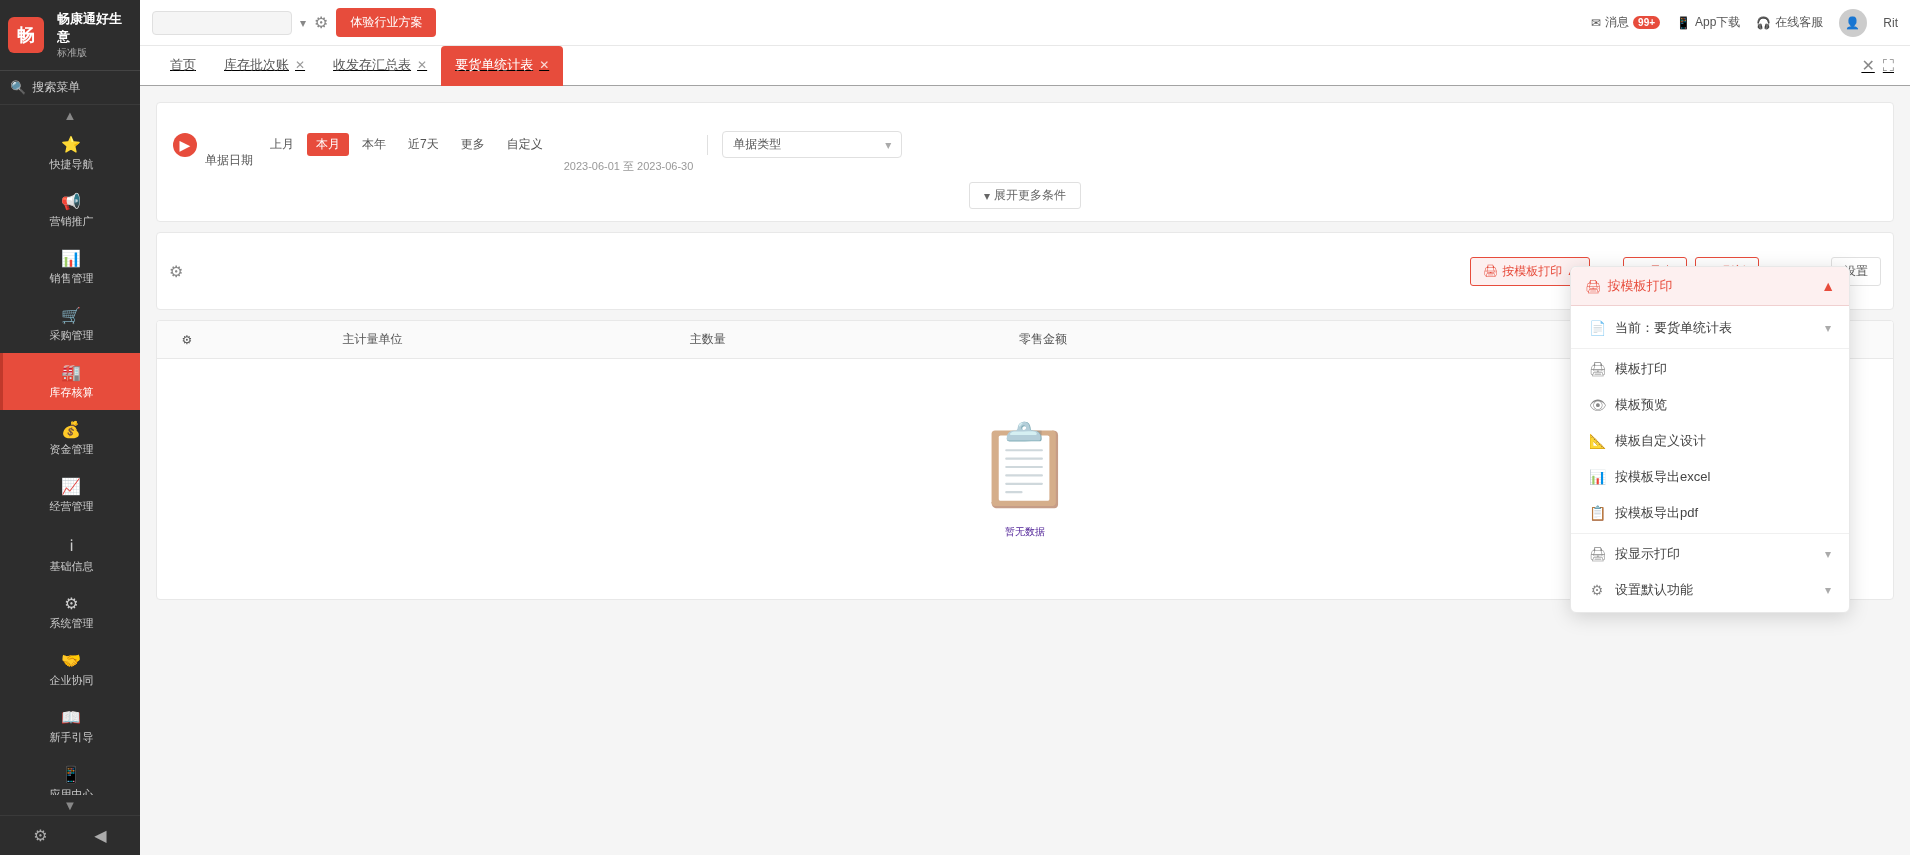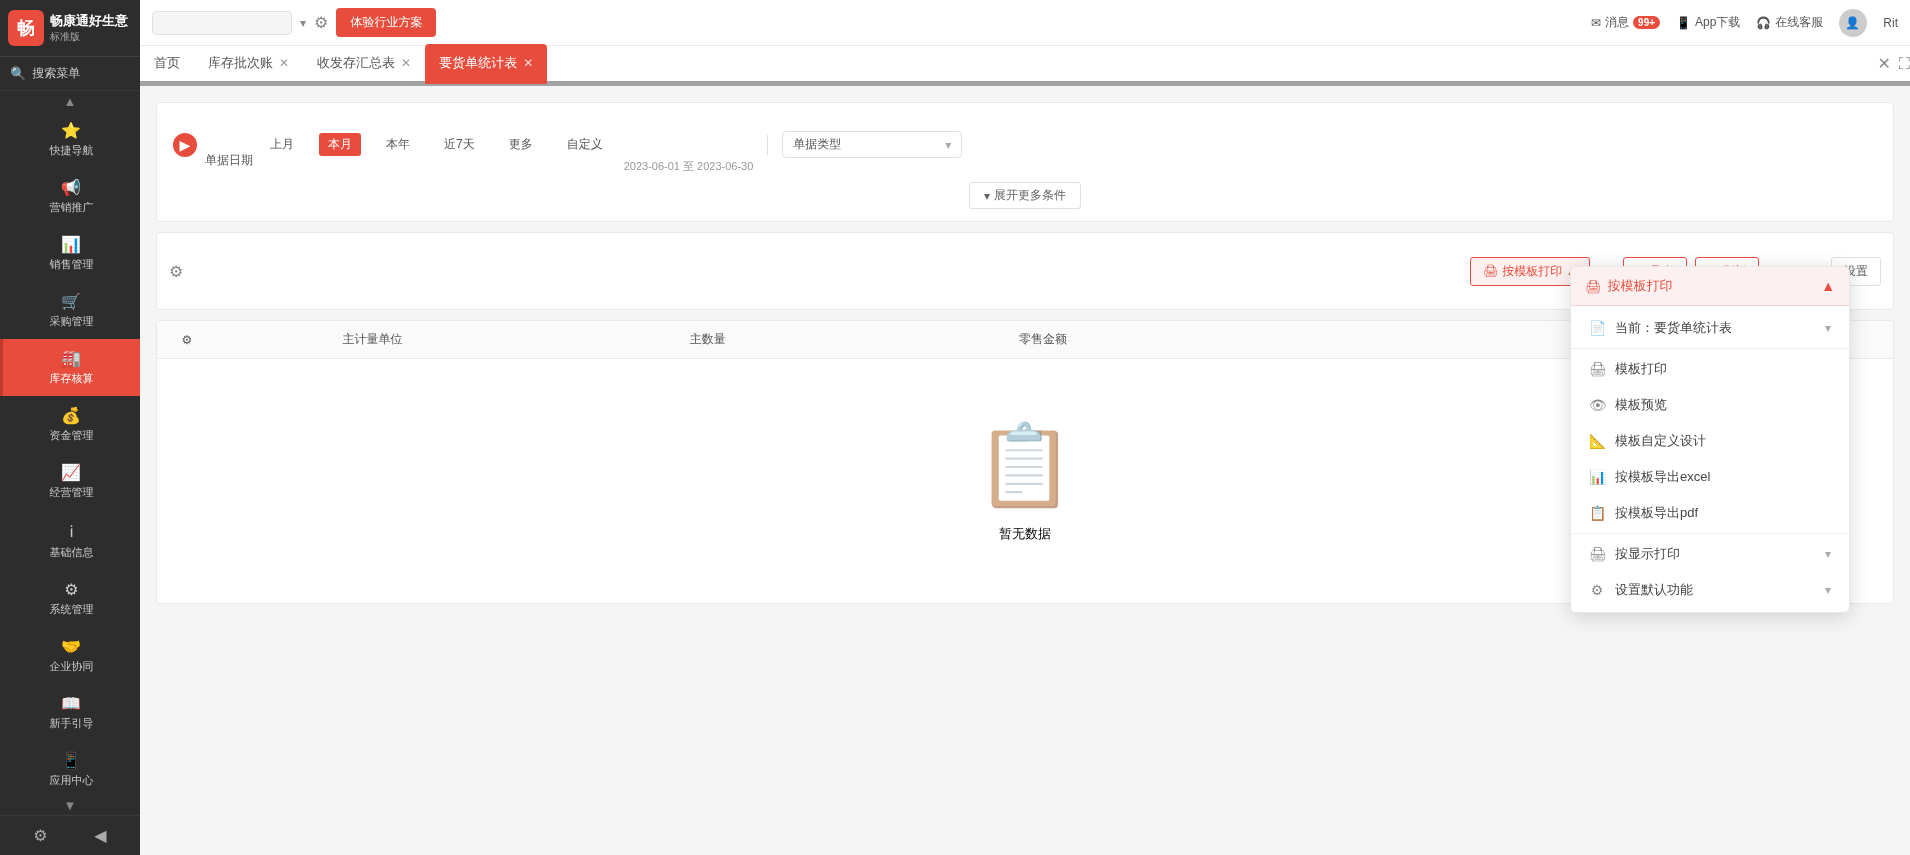--- a/index.html
+++ b/index.html
@@ -22,21 +22,21 @@
     }
     .sidebar-logo-icon {
       width: 36px; height: 36px;
       background: #e74c3c;
       border-radius: 6px;
       display: flex; align-items: center; justify-content: center;
       color: white; font-size: 18px; font-weight: bold;
       flex-shrink: 0;
     }
     .sidebar-logo-text {
-      margin-left: 6px;
+      margin-left: 13px;
       color: white;
       font-size: 11px;
       line-height: 1.4;
     }
     .sidebar-logo-text .main { font-size: 13px; font-weight: bold; }
     .sidebar-logo-text .sub { color: #aaa; font-size: 10px; }
 
     .sidebar-search {
       display: flex;
       align-items: center;
@@ -123,24 +123,25 @@
       background: #ccc; display: flex; align-items: center; justify-content: center;
       font-size: 12px; color: #666;
     }
     .topbar-username { font-size: 12px; color: #555; }
 
     
     .tabs {
       background: white;
       display: flex;
       align-items: center;
-      padding: 0 0;
-      border-bottom: 5px solid #a3a3a3;
+      padding: 0 16px;
+      border-bottom: 1px solid #a3a3a3;
       flex-shrink: 0;
       height: 40px;
+      text-decoration: underline;
     }
     .tab {
       display: flex; align-items: center;
       padding: 0 14px; height: 40px;
       font-size: 13px; color: #555;
       cursor: pointer; border-bottom: 2px solid transparent;
       white-space: nowrap;
     }
     .tab.active { color: white; background: #e74c3c; border-radius: 4px 4px 0 0; }
     .tab-close { margin-left: 6px; color: #999; font-size: 12px; }
@@ -163,21 +164,21 @@
       border: 1px solid #e8e8e8;
     }
     .filter-row { display: flex; align-items: center; gap: 8px; flex-wrap: wrap; }
     .filter-expand-btn {
       width: 24px; height: 24px; border-radius: 50%;
       background: #e74c3c; color: white;
       display: flex; align-items: center; justify-content: center;
       font-size: 14px; cursor: pointer; flex-shrink: 0;
     }
     .filter-label { font-size: 12px; color: #555; white-space: nowrap; margin-top: 31px; }
-    .filter-date-btns { display: flex; align-items: center; gap: 16px; }
+    .filter-date-btns { display: flex; align-items: center; gap: 4px; }
     .filter-date-btn {
       padding: 2px 8px; border-radius: 3px;
       font-size: 12px; cursor: pointer; color: #555;
       border: 1px solid transparent;
     }
     .filter-date-btn.active {
       background: #e74c3c; color: white;
     }
     .filter-date-range { font-size: 11px; color: #999; margin-left: 4px; margin-top: 44px; }
     .filter-divider { width: 1px; height: 20px; background: #e0e0e0; margin: 0 6px; }
@@ -266,21 +267,21 @@
     .col-unit { flex: 1; }
     .col-qty { flex: 1; }
     .col-amount { flex: 1; }
     .col-extra { flex: 2; }
 
     .empty-state {
       display: flex; flex-direction: column; align-items: center; justify-content: center;
       padding: 60px 20px;
     }
     .empty-icon { font-size: 80px; margin-bottom: 12px; opacity: 0.6; }
-    .empty-text { font-size: 13px; color: #000000; font-family: Liberation Serif, serif; }
+    .empty-text { font-size: 10px; color: #4c1d95; font-family: Liberation Serif, serif; }
 
     
     .dropdown-menu {
       position: absolute;
       top: 180px;
       right: 60px;
       width: 280px;
       background: white;
       border-radius: 6px;
       box-shadow: 0 4px 20px rgba(0,0,0,0.15);

